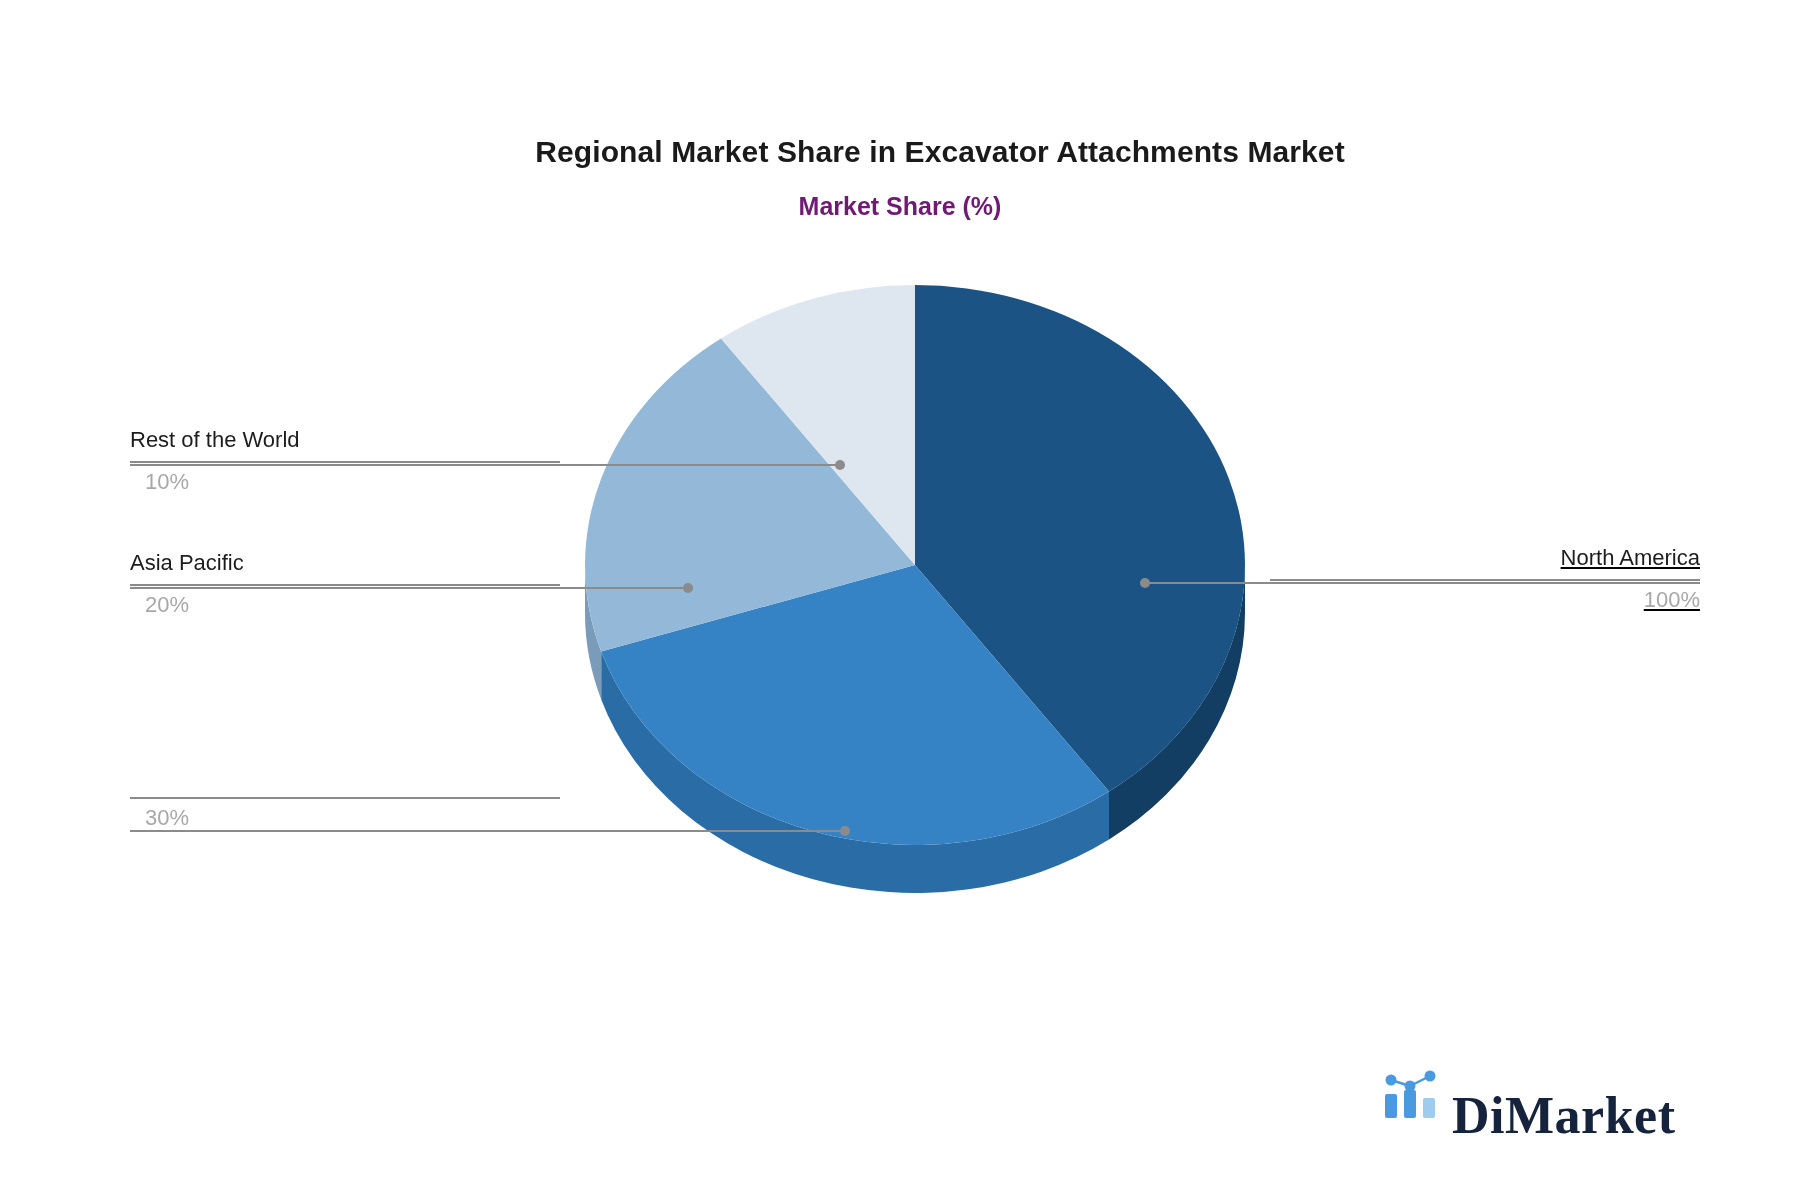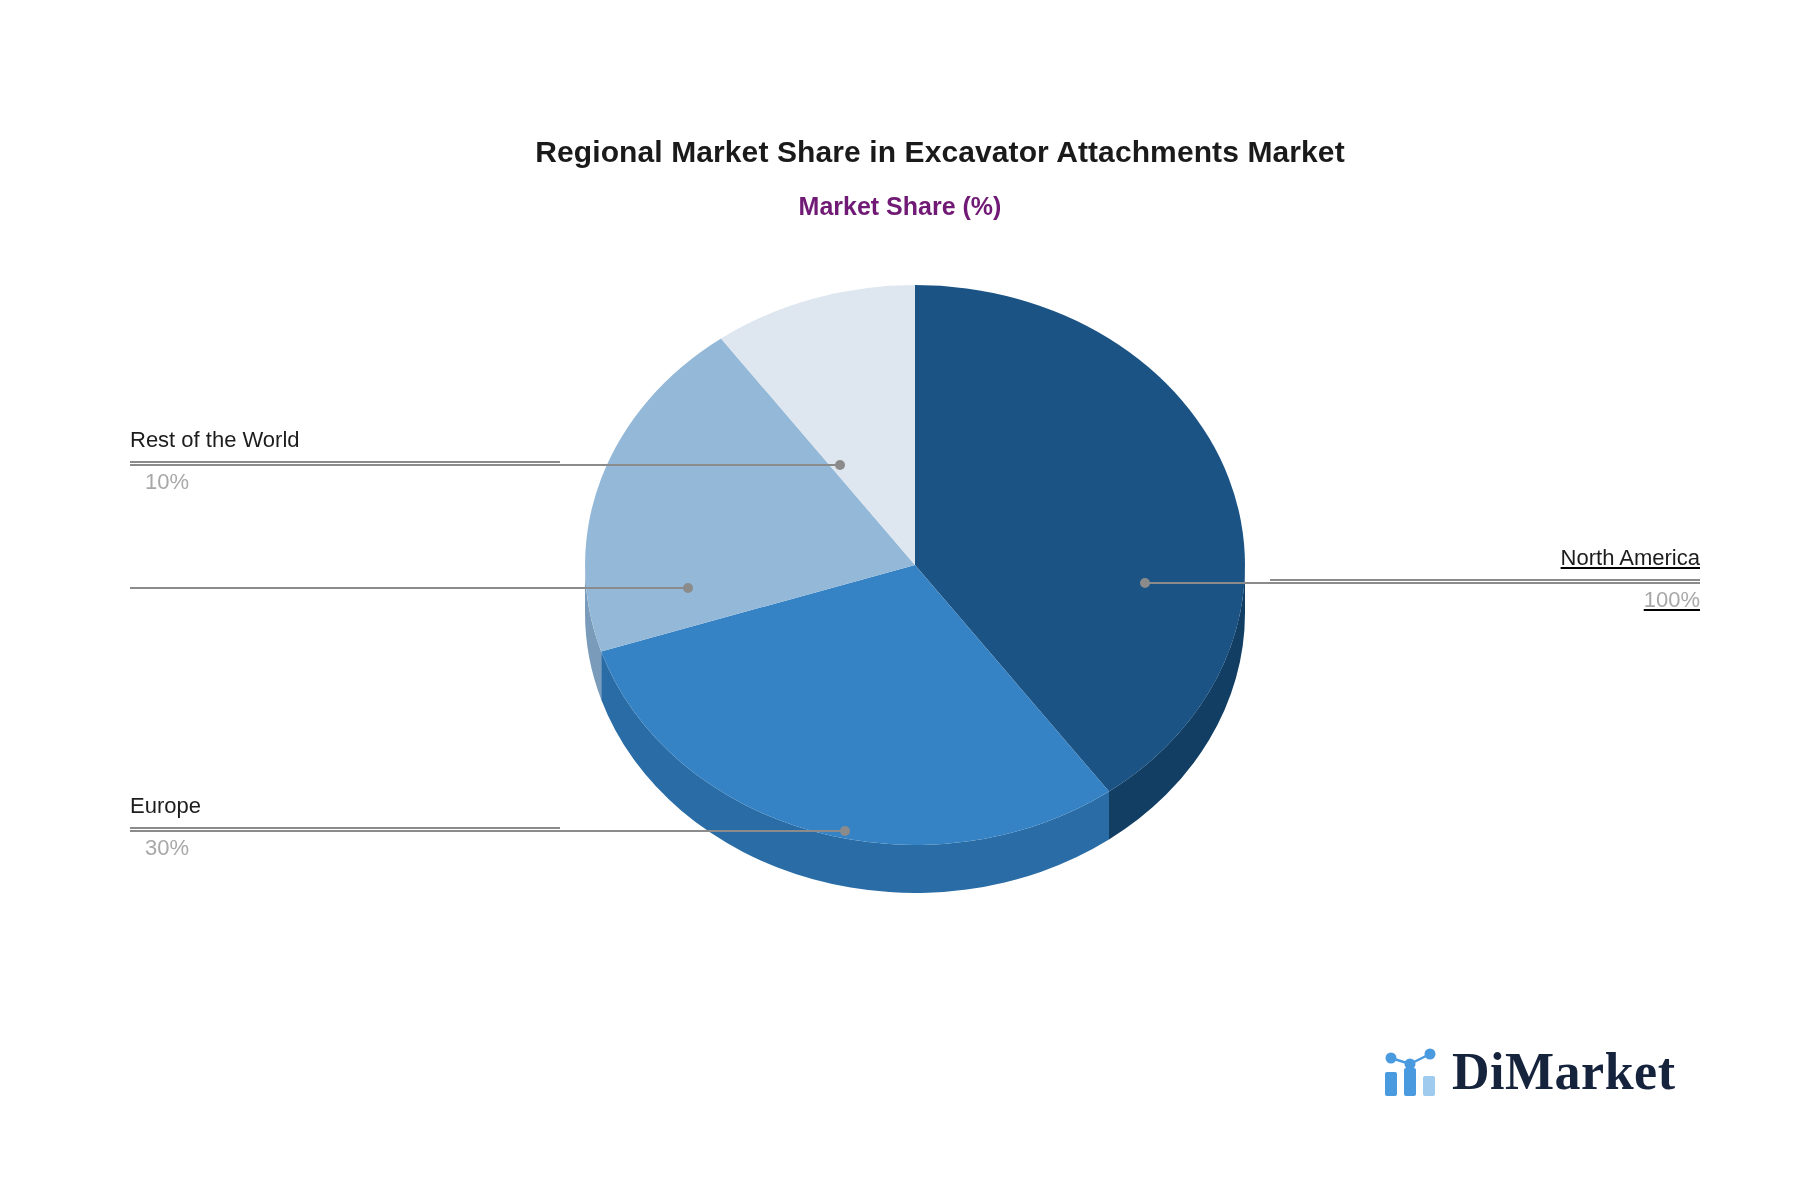--- a/index.html
+++ b/index.html
@@ -87,20 +87,21 @@
     gap: 12px;
   }
   #logo-mark { display:block; }
   #logo-text {
     font-family: "Liberation Serif", serif;
     font-size: 52px;
     font-weight: bold;
     color: #15233c;
     letter-spacing: 0.5px;
     line-height: 52px;
+    margin-top: 44px;
   }
 </style>
 </head>
 <body>
 
 <div id="page">
 
   <div id="chart-title">Regional Market Share in Excavator Attachments Market</div>
   <div id="chart-subtitle">Market Share (%)</div>
 
@@ -132,23 +133,27 @@
       <circle cx="1145" cy="583" r="5"></circle>
     </g>
   </svg>
 
   <div class="callout left" style="left:130px; top:425px; width:430px;">
     <div class="cl-name">Rest of the World</div>
     <div class="cl-rule"></div>
     <div class="cl-value">10%</div>
   </div>
 
+  <div class="callout left" style="left:130px; top:548px; width:430px;">
+    <div class="cl-name">Asia Pacific</div>
+    <div class="cl-rule"></div>
+    <div class="cl-value">20%</div>
+  </div>
 
   <div class="callout left" style="left:130px; top:791px; width:430px;">
-    <div class="cl-name">Europe</div>
     <div class="cl-rule"></div>
     <div class="cl-value">30%</div>
   </div>
 
   <div class="callout right" style="left:1270px; top:543px; width:430px;text-decoration:underline;">
     <div class="cl-name">North America</div>
     <div class="cl-rule"></div>
     <div class="cl-value">100%</div>
   </div>
 

